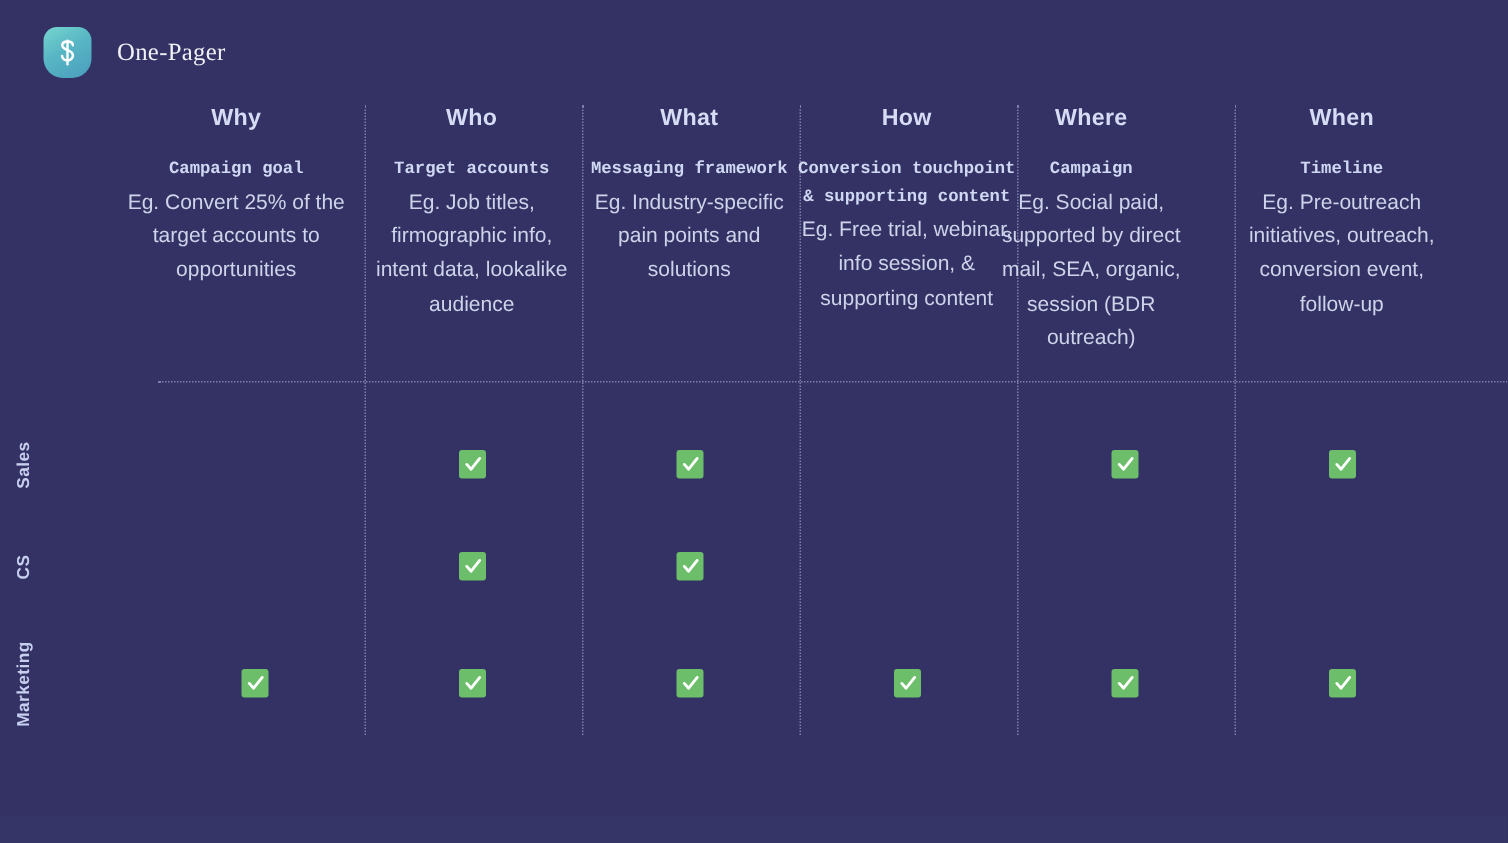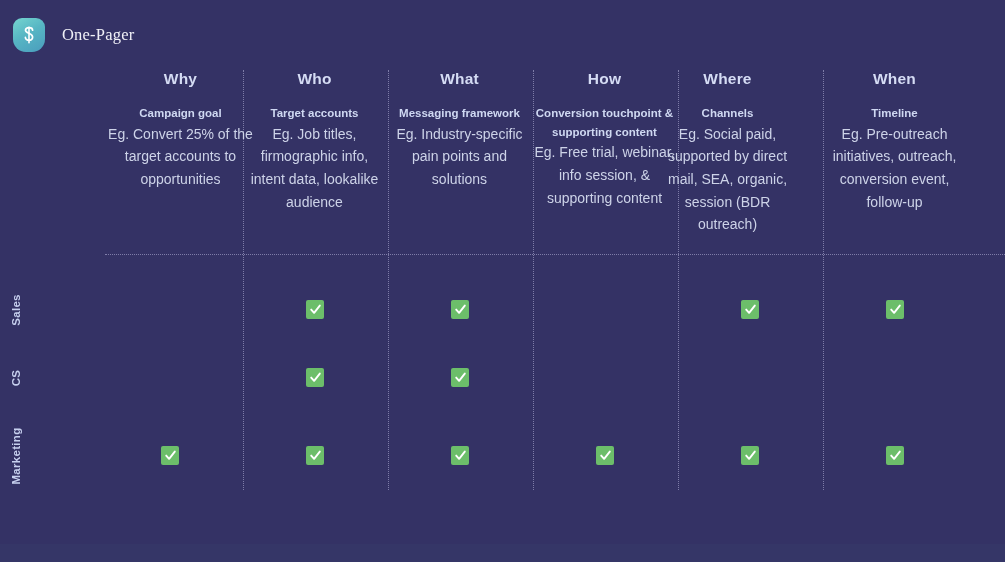--- a/index.html
+++ b/index.html
@@ -29,21 +29,21 @@
   }
 
   
   #app-header {
     position: absolute;
     left: 0; top: 0;
     width: 1005px;
     height: 70px;
     display: flex;
     align-items: center;
-    padding-left: 13px;
+    padding-left: 29px;
   }
 
   #brand-logo {
     width: 32px;
     height: 34px;
     border-radius: 9px 9px 13px 13px;
     background: linear-gradient(150deg, #76d5cf 0%, #57b6c4 45%, #4a9dbd 100%);
     display: flex;
     align-items: center;
     justify-content: center;
@@ -106,20 +106,21 @@
     color: #d5dcf4;
     letter-spacing: .2px;
     margin-bottom: 16px;
   }
 
   .col-sub {
     font-size: 11.5px;
     font-weight: bold;
     color: #cfd8f2;
     line-height: 1.62;
+    font-family: Liberation Mono, monospace;
   }
 
   .col-eg {
     font-size: 14px;
     color: #cdd3e8;
     line-height: 1.62;
   }
 
   
   .row-label {
@@ -164,21 +165,21 @@
 <div id="matrix">
 
   <div class="col-sep" style="left:243px"></div>
   <div class="col-sep" style="left:388px"></div>
   <div class="col-sep" style="left:533px"></div>
   <div class="col-sep" style="left:678px"></div>
   <div class="col-sep" style="left:823px"></div>
 
   <div id="header-rule"></div>
 
-  <div class="col" style="left:108px">
+  <div class="col" style="left:85px">
     <div class="col-title">Why</div>
     <div class="col-sub">Campaign goal</div>
     <div class="col-eg">Eg. Convert 25% of the target accounts to opportunities</div>
   </div>
 
   <div class="col" style="left:242px">
     <div class="col-title">Who</div>
     <div class="col-sub">Target accounts</div>
     <div class="col-eg">Eg. Job titles, firmographic info, intent data, lookalike audience</div>
   </div>
@@ -190,21 +191,21 @@
   </div>
 
   <div class="col" style="left:387px">
     <div class="col-title">What</div>
     <div class="col-sub">Messaging framework</div>
     <div class="col-eg">Eg. Industry-specific pain points and solutions</div>
   </div>
 
   <div class="col" style="left:655px">
     <div class="col-title">Where</div>
-    <div class="col-sub">Channels</div>
+    <div class="col-sub">Campaign</div>
     <div class="col-eg">Eg. Social paid, supported by direct mail, SEA, organic, session (BDR outreach)</div>
   </div>
 
   <div class="col" style="left:822px">
     <div class="col-title">When</div>
     <div class="col-sub">Timeline</div>
     <div class="col-eg">Eg. Pre-outreach initiatives, outreach, conversion event, follow-up</div>
   </div>
 
   <div class="row-label" style="top:234px; transform:translate(-44px,0) rotate(-90deg);">Sales</div>

